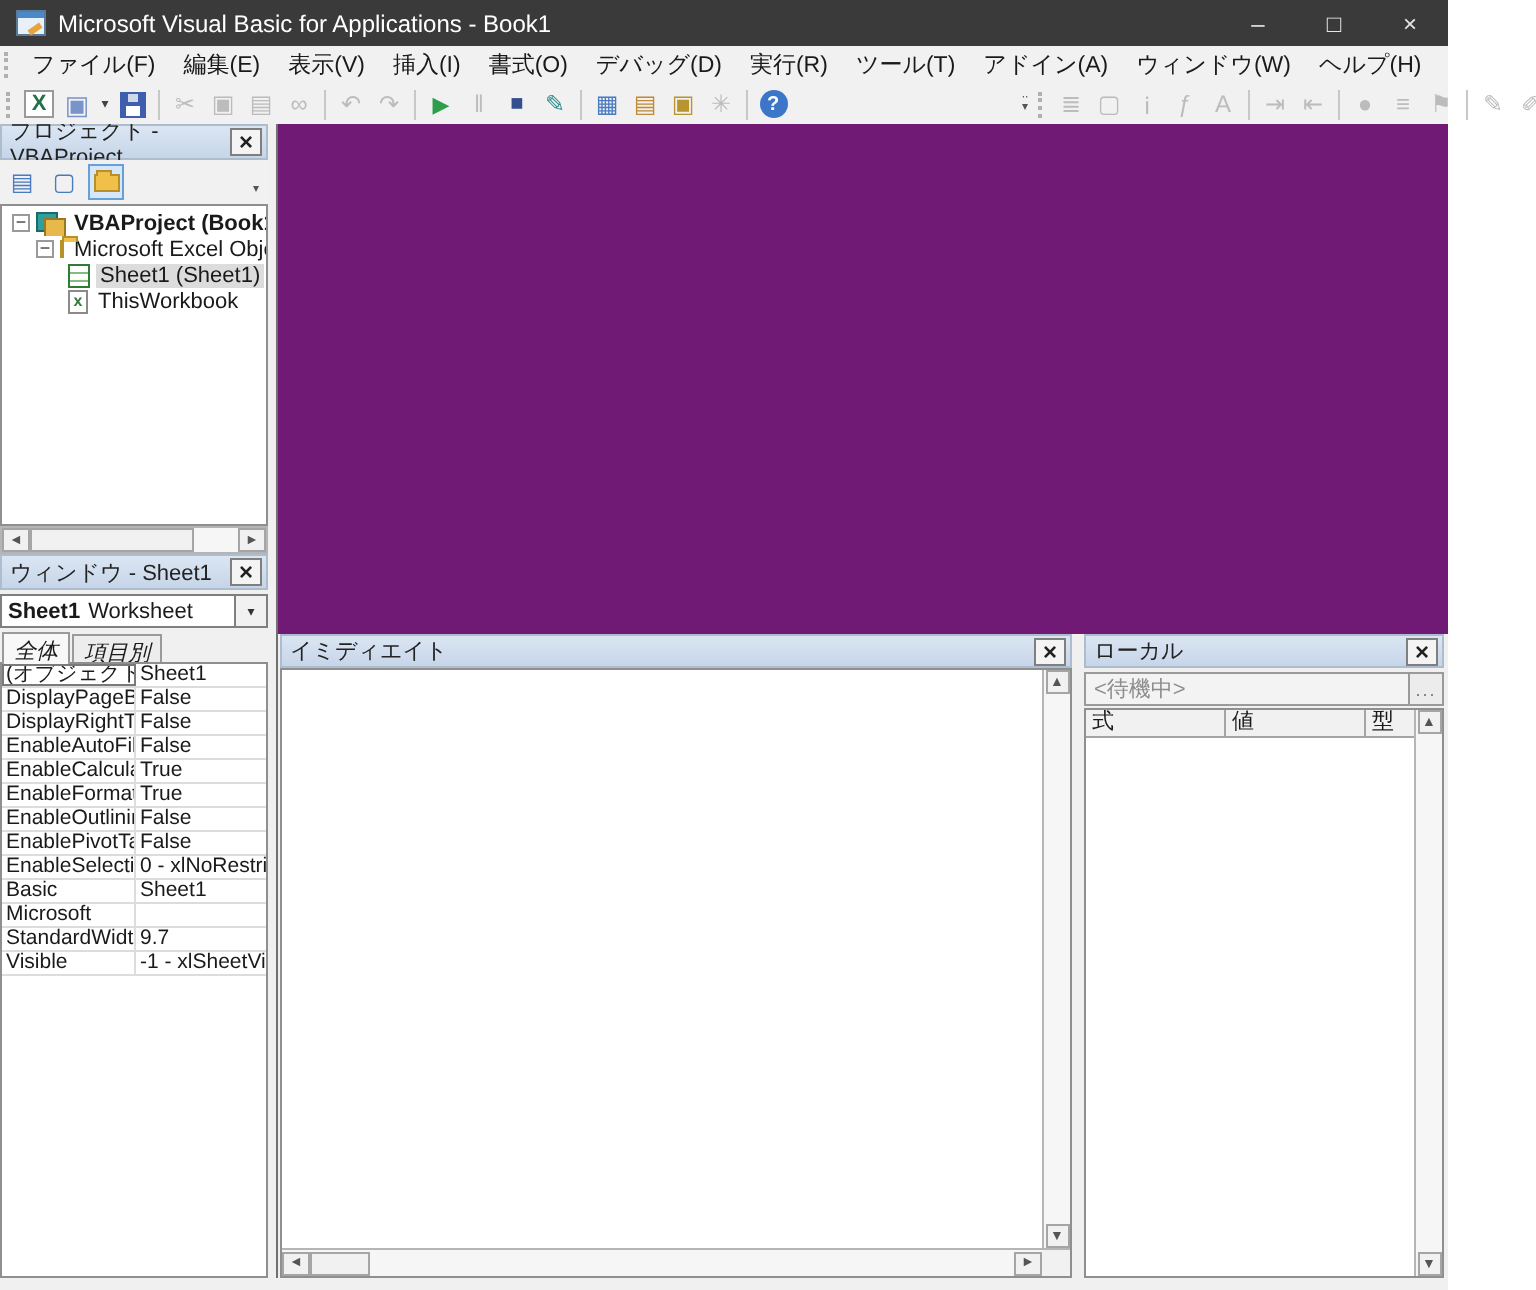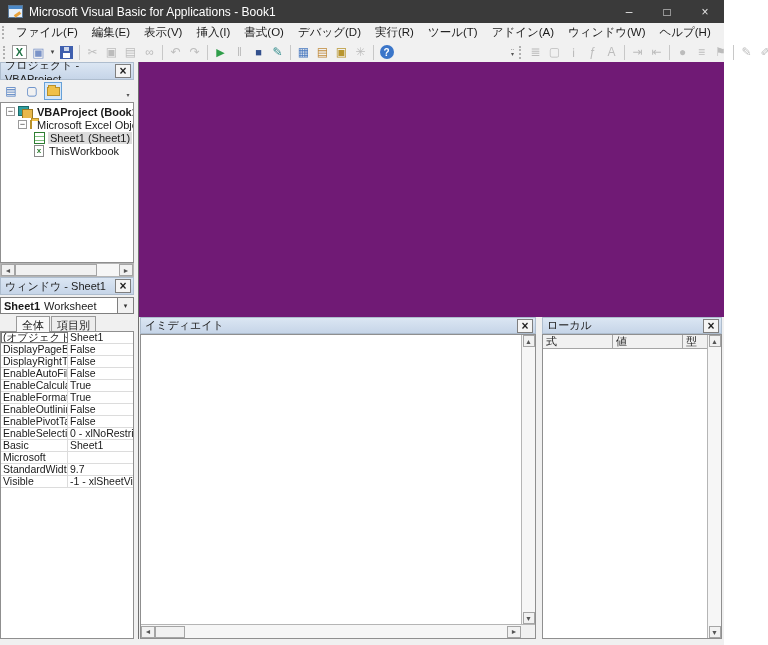--- a/index.html
+++ b/index.html
@@ -80,21 +80,21 @@
   .h-thumb { height:12px; background:#f1f1f1; border:1px solid #a5a5a5; }
   .h-track { flex:1; }
   .vscroll { width:14px; flex:none; background:#f6f6f6; border-left:1px solid #b5b5b5; display:flex; flex-direction:column; justify-content:space-between; align-items:center; }
   .vscroll .sc-btn { width:12px; }
 
   
   .props-panel { flex:1; display:flex; flex-direction:column; overflow:hidden; }
   .obj-select { height:17px; flex:none; margin:2px 0; background:#ffffff; border:1px solid #7f7f7f; display:flex; align-items:center; padding-left:3px; overflow:hidden; white-space:nowrap; }
   .obj-name { font-weight:bold; margin-right:4px; }
   .obj-dd { margin-left:auto; width:16px; height:100%; background:#f1f1f1; border-left:1px solid #7f7f7f; display:flex; align-items:center; justify-content:center; font-size:7px; color:#333; flex:none; }
-  .tabs { height:16px; flex:none; display:flex; padding-left:16px; }
+  .tabs { height:16px; flex:none; display:flex; align-items:flex-end; padding-left:1px;font-style:italic; }
   .tab { padding:1px 5px 0; height:15px; border:1px solid #9a9a9a; border-bottom:none; background:#ededed; margin-right:1px; white-space:nowrap; }
   .tab.active { background:#f8f8f8; height:16px; position:relative; z-index:2; }
   .pgrid { flex:1; background:#ffffff; border:1px solid #8f8f8f; margin-top:-1px; overflow:hidden; font-size:10.5px; display:flex; flex-direction:column; }
   .prow { display:flex; height:12px; line-height:11px; border-bottom:1px solid #dcdcdc; flex:none; }
   .pname { width:67px; flex:none; border-right:1px solid #dcdcdc; padding-left:2px; overflow:hidden; white-space:nowrap; }
   .pname.focus { outline:1px solid #7a7a7a; outline-offset:-1px; }
   .pval { flex:1; padding-left:2px; overflow:hidden; white-space:nowrap; }
   .pgrid-filler { flex:1; }
 
   
@@ -411,20 +411,24 @@
           </div>
         </div>
 
         <div class="panel-gap"></div>
 
         <div class="locals">
           <div class="caption caption-sm">
             <span>ローカル</span>
             <div class="cap-close">×</div>
           </div>
+          <div class="lo-status">
+            <div class="lo-status-box">&lt;待機中&gt;</div>
+            <div class="lo-dots">...</div>
+          </div>
           <div class="lo-table">
             <div class="lo-left">
               <div class="lo-header">
                 <div class="lo-col c1">式</div>
                 <div class="lo-col c2">値</div>
                 <div class="lo-col c3">型</div>
               </div>
               <div class="lo-white"></div>
             </div>
             <div class="vscroll">

